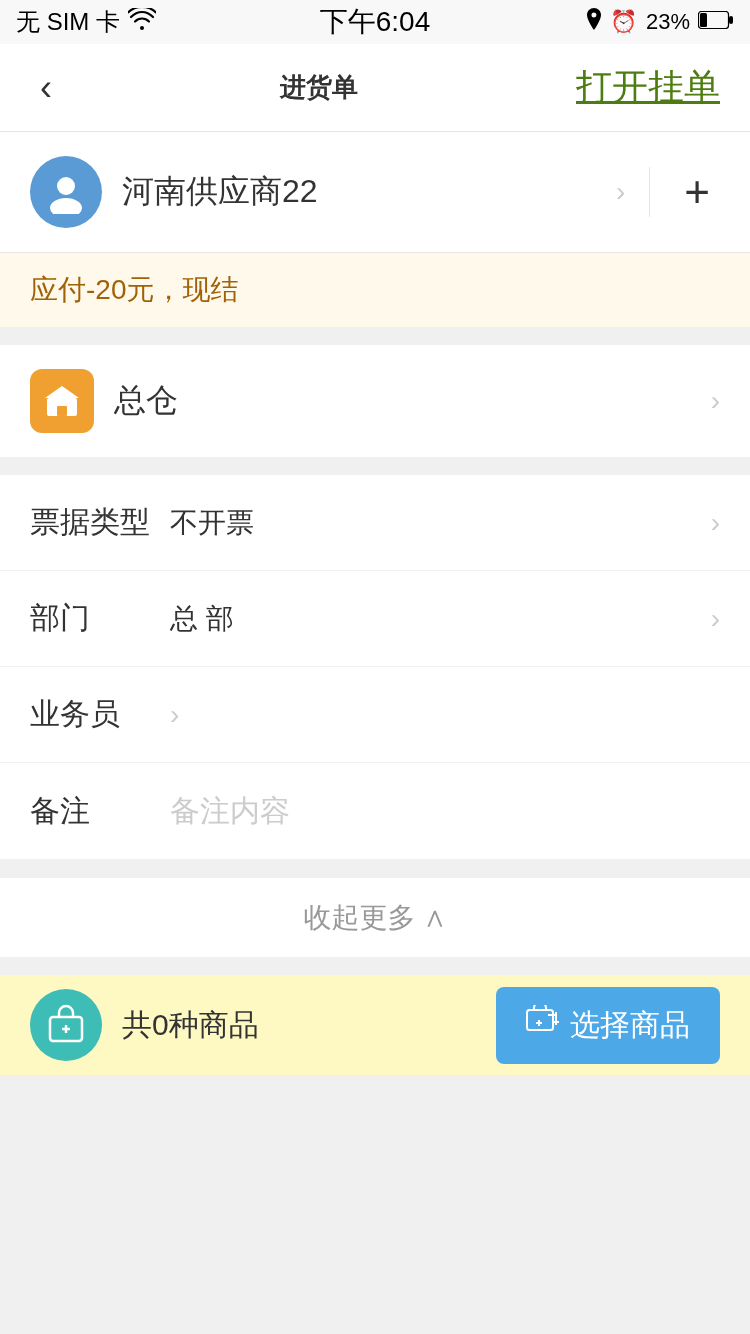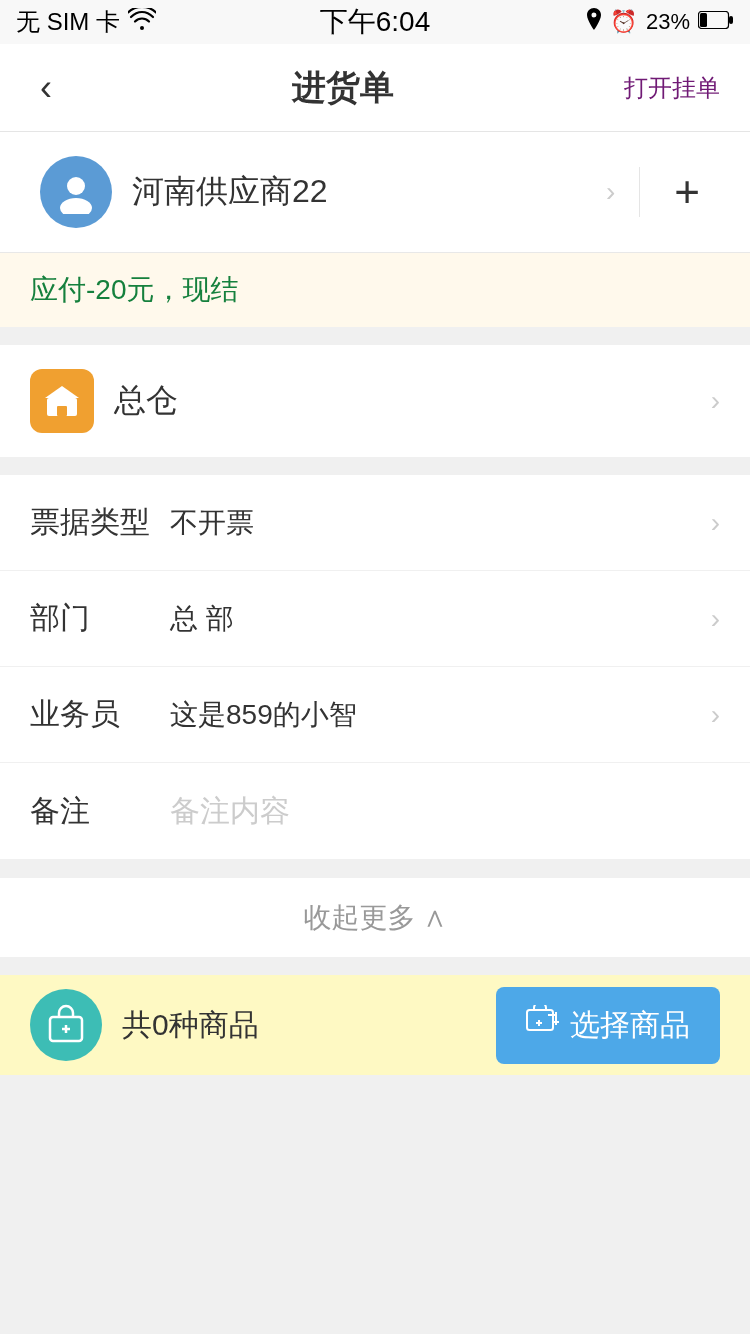--- a/index.html
+++ b/index.html
@@ -39,46 +39,47 @@
       padding: 0 30px;
       border-bottom: 1px solid #e5e5e5;
     }
     .nav-back {
       font-size: 36px;
       color: #333;
       cursor: pointer;
       padding: 10px;
     }
     .nav-title {
-      font-size: 34px;
+      font-size: 26px;
       font-weight: 600;
       color: #333;
     }
     .nav-action {
-      font-size: 24px;
-      color: #701a75;
+      font-size: 36px;
+      color: #4d7c0f;
       cursor: pointer;
+      text-decoration: underline;
     }
 
     
     .content {
       background: #f0f0f0;
     }
 
     
     .card {
       background: #fff;
       margin-bottom: 18px;
     }
 
     
     .supplier-row {
       display: flex;
       align-items: center;
-      padding: 24px 40px;
+      padding: 24px 30px;
       background: #fff;
       border-bottom: 1px solid #e8e8e8;
     }
     .supplier-avatar {
       width: 72px;
       height: 72px;
       border-radius: 50%;
       background: #5b9bd5;
       display: flex;
       align-items: center;
@@ -107,21 +108,21 @@
       color: #333;
       cursor: pointer;
       padding: 0 10px;
     }
 
     
     .payment-notice {
       background: #fff9ec;
       padding: 18px 30px;
       font-size: 28px;
-      color: #15803d;
+      color: #a16207;
     }
 
     
     .warehouse-row {
       display: flex;
       align-items: center;
       padding: 24px 30px;
       background: #fff;
       margin-top: 0;
     }
@@ -313,21 +314,20 @@
     </div>
 
     <div class="form-row">
       <span class="form-label">部门</span>
       <span class="form-value">总 部</span>
       <span class="chevron">›</span>
     </div>
 
     <div class="form-row">
       <span class="form-label">业务员</span>
-      <span class="form-value">这是859的小智</span>
       <span class="chevron">›</span>
     </div>
 
     <div class="form-row">
       <span class="form-label">备注</span>
       <span class="form-placeholder">备注内容</span>
     </div>
   </div>
 
   <div class="collapse-bar">

